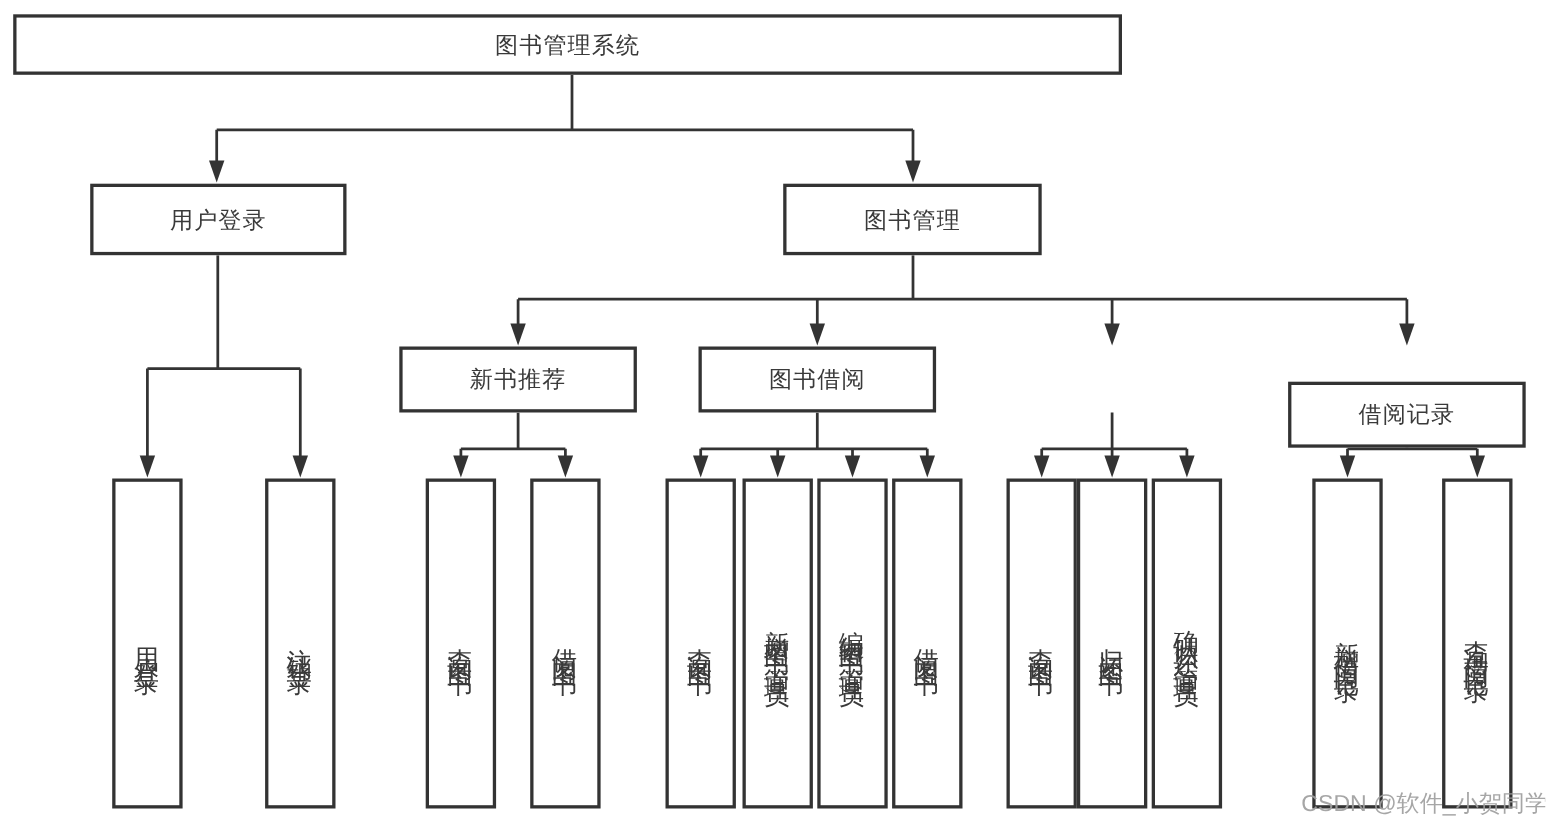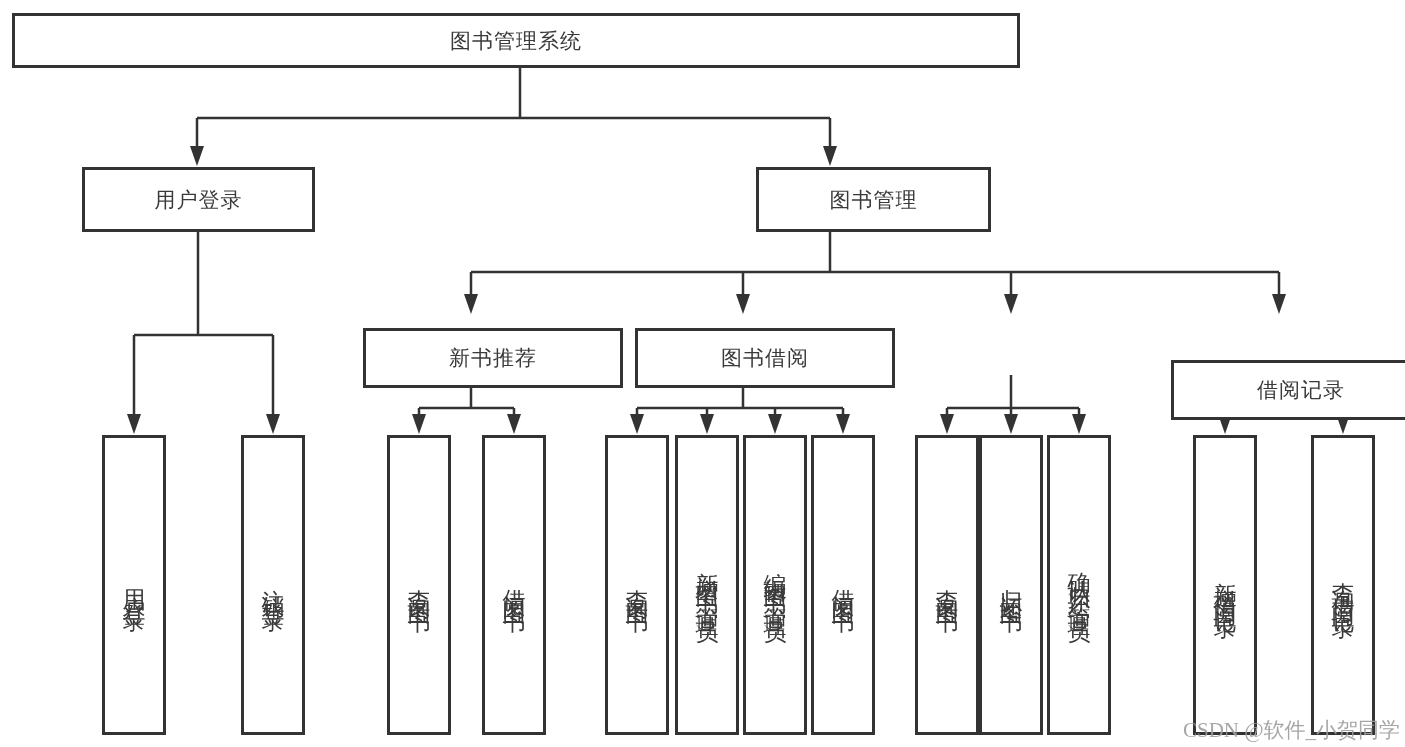--- a/index.html
+++ b/index.html
@@ -1,36 +1,36 @@
 <!DOCTYPE html>
 <html><head>
 <meta charset="utf-8">
 <style>
   html,body{margin:0;padding:0;background:#ffffff;}
   .stage{
     position:relative;
     width:1405px;height:747px;
     background:#ffffff;
-    font-family:Liberation Serif, serif;
+    font-family:Liberation Sans, sans-serif;
     overflow:hidden;
   }
   svg.connectors{position:absolute;left:0;top:0;width:1405px;height:747px;}
   .node{
     position:absolute;
     box-sizing:border-box;
     background:#ffffff;
     border:3px solid #333333;
     display:flex;align-items:center;justify-content:center;
     color:#3a3a3a;
   }
   .node.h{font-size:21px;letter-spacing:1px;}
   .node.root{left:12px;top:13px;width:1008px;height:55px;}
   .node.l2a{left:82px;top:167px;width:233px;height:65px;}
-  .node.l2b{left:712px;top:167px;width:235px;height:65px;margin-left:44px;}
-  .node.l3{top:328px;width:260px;height:60px;}
+  .node.l2b{left:712px;top:167px;width:235px;height:65px;}
+  .node.l3{top:315px;width:216px;height:60px;}
   .node.l3a{left:363px;}
   .node.l3b{left:635px;}
   .node.l3c{left:903px;}
   .node.l3d{left:1171px;margin-top:32px;}
   .node.leaf{top:435px;width:64px;height:300px;}
   .leaf span{
     writing-mode:vertical-lr;
     text-orientation:mixed;
     font-size:23px;
     letter-spacing:7px;

